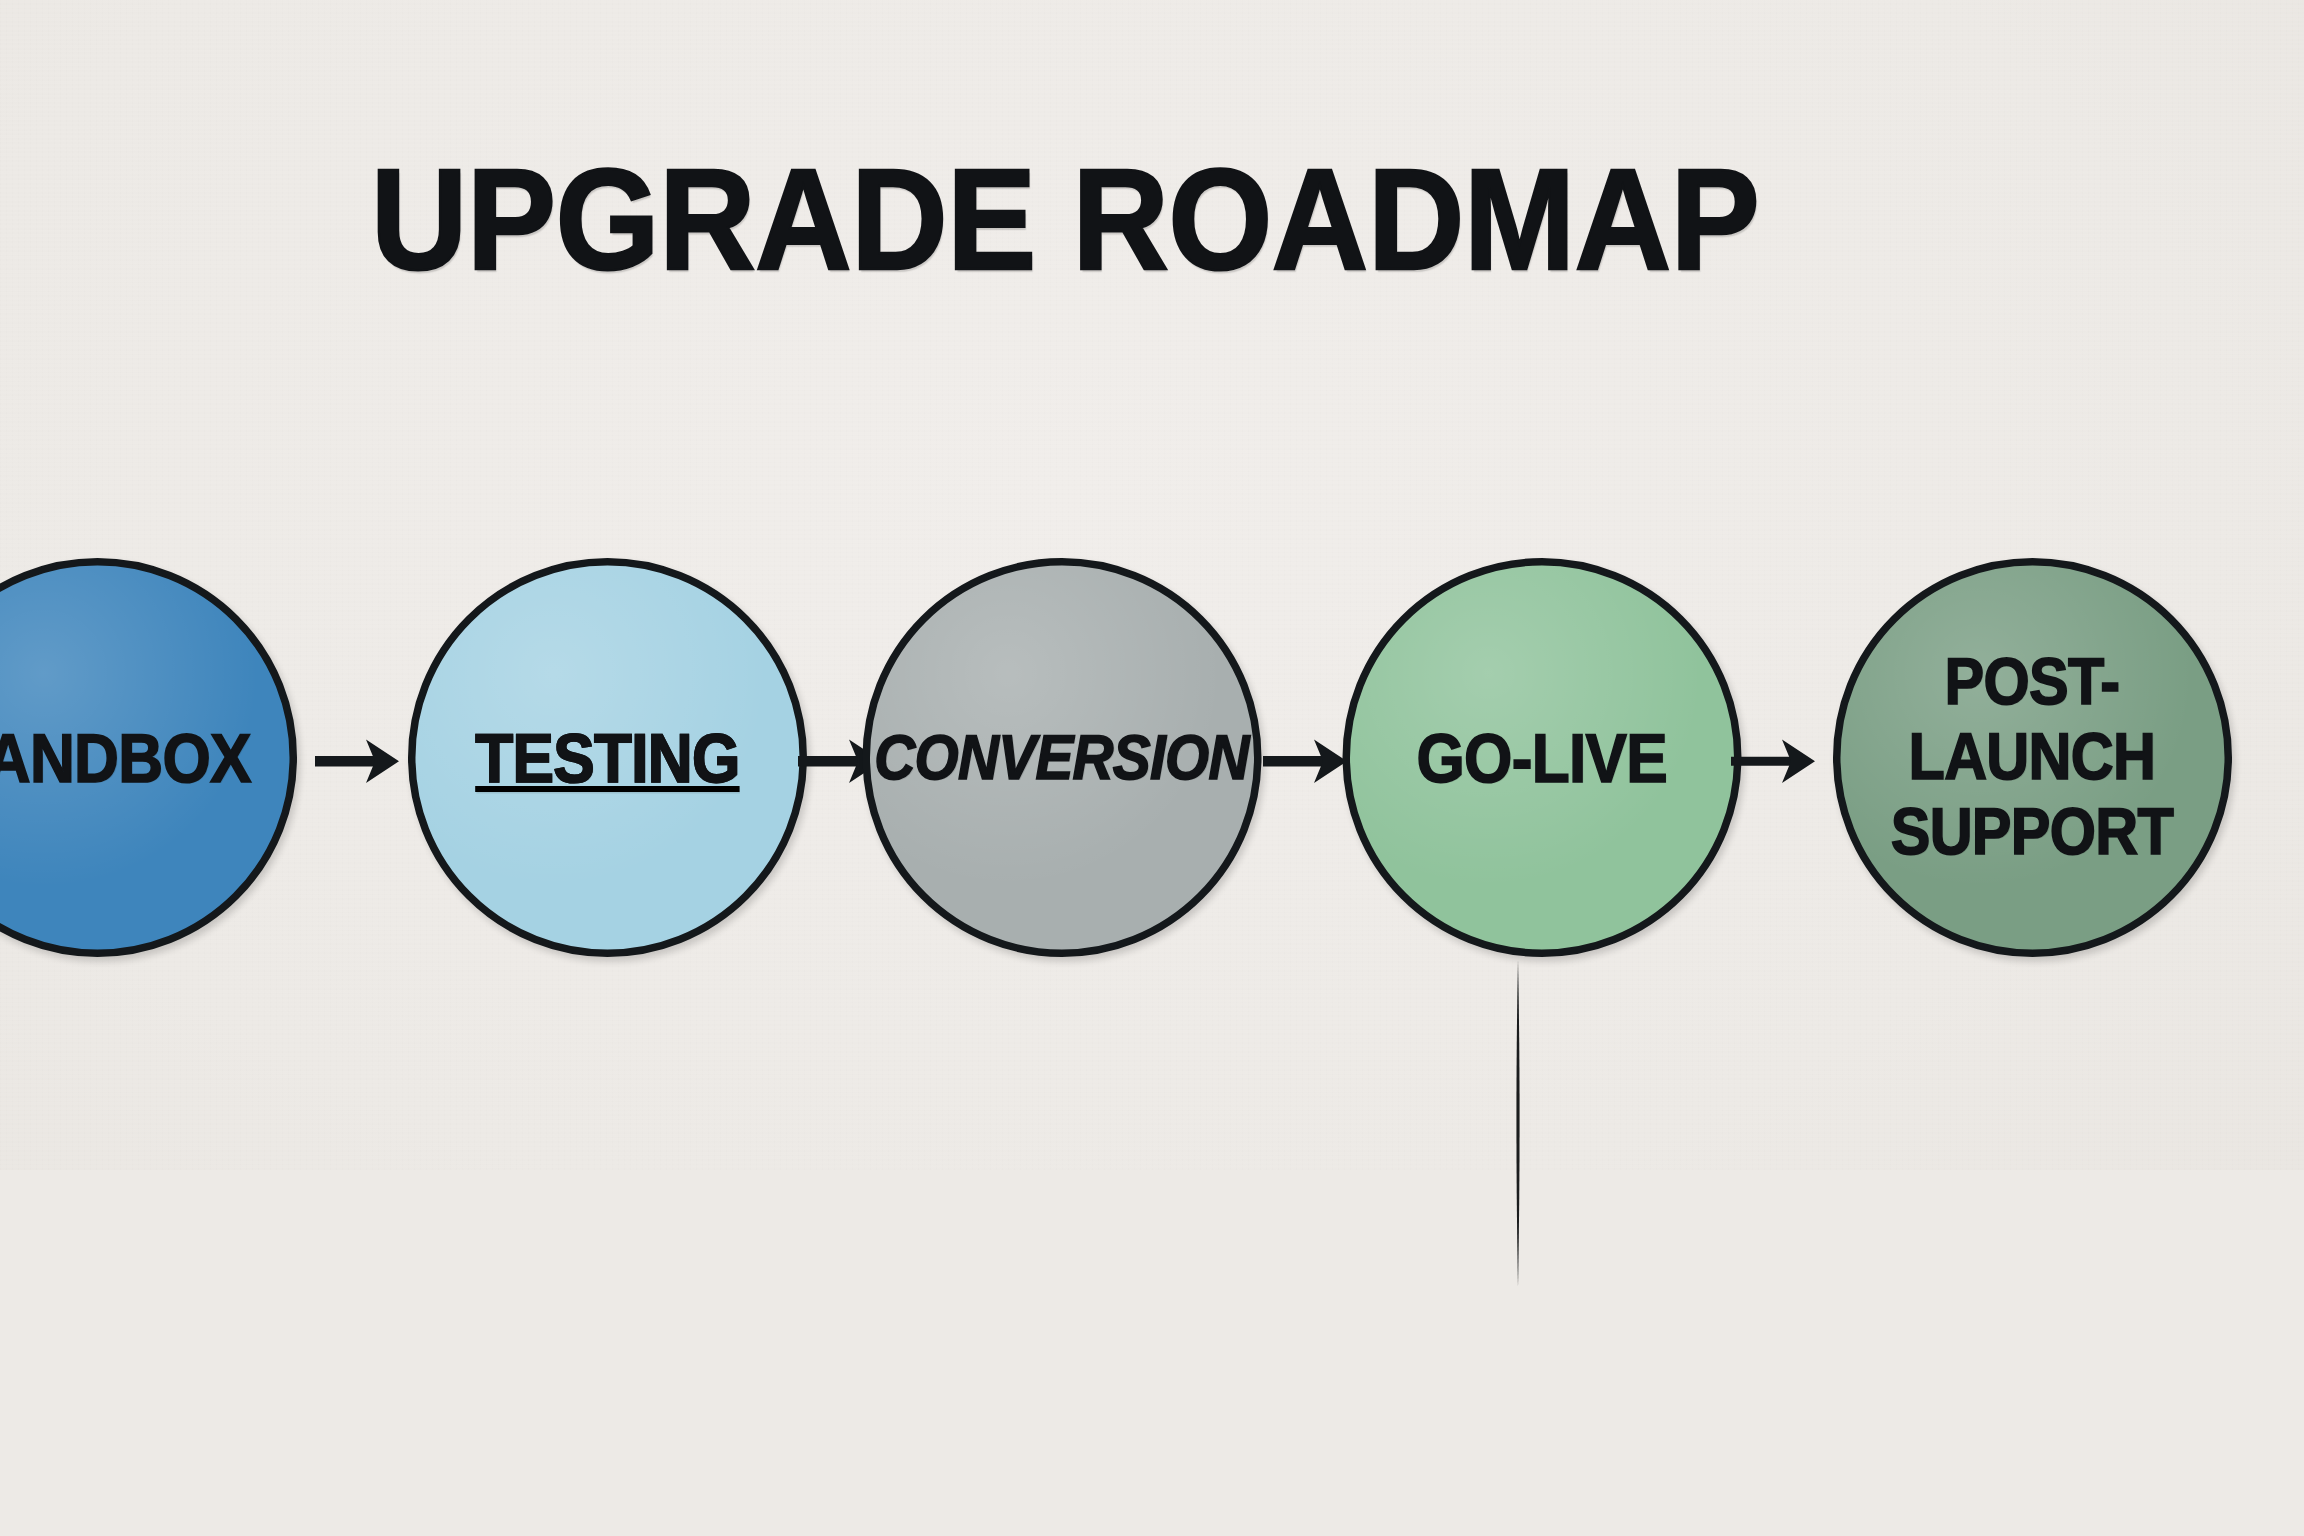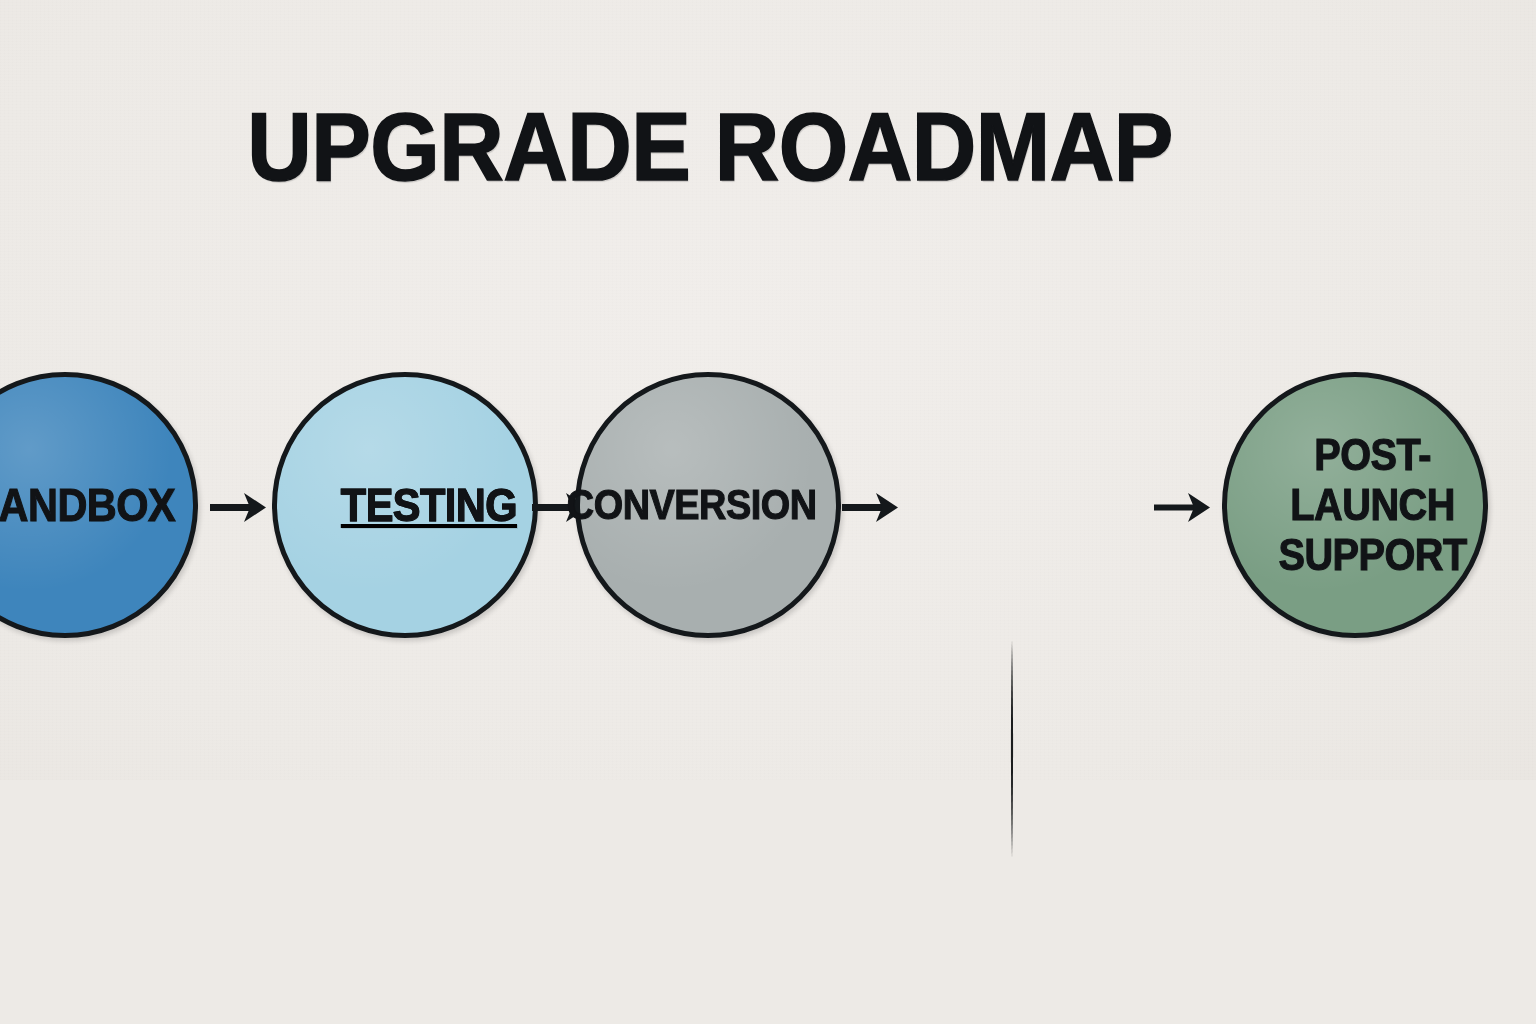--- a/index.html
+++ b/index.html
@@ -65,21 +65,21 @@
   .node {
     position: absolute;
     top: 0;
     width: 266px;
     height: 266px;
     border-radius: 50%;
     border: 5px solid #14181b;
     box-sizing: border-box;
     display: flex;
     align-items: center;
-    justify-content: flex-end;
+    justify-content: center;
     box-shadow: 2px 3px 5px rgba(0,0,0,.16);
   }
   .node::after {
     content: "";
     position: absolute;
     inset: 0;
     border-radius: 50%;
     pointer-events: none;
     background: radial-gradient(circle at 36% 28%, rgba(255,255,255,.18), rgba(255,255,255,0) 58%);
   }
@@ -95,21 +95,21 @@
     letter-spacing: -0.5px;
     transform: scaleX(0.9);
     white-space: pre-line;
     text-shadow: 1px 1px 0 rgba(0,0,0,.10);
     -webkit-text-stroke: 1.1px #111316;
     padding: 0 6px;
   }
 
   .n0 { left: -68px;  background: #3e85bc; }
   .n1 { left: 272px;  background: #a5d2e3; }
-  .n2 { left: 575px;  background: #a8afaf; }
+  .n2 { left: 575px;  background: #a8afaf; font-style: italic; }
   .n3 { left: 895px;  background: #90c39c; }
   .n4 { left: 1222px; background: #7a9e84; }
 
   .n0 .node-label { font-size: 46px; }
   .n1 .node-label { font-size: 46px; }
   .n2 .node-label { font-size: 42px; }
   .n3 .node-label { font-size: 46px; }
   .n4 .node-label { font-size: 44px; line-height: 1.14; }
 
   
@@ -170,20 +170,23 @@
       <span class="node-label" style="color: rgb(17, 19, 22); -webkit-text-stroke-color: rgb(17, 19, 22);">CONVERSION</span>
     </div>
 
     <div class="arrow a2">
       <svg viewBox="0 0 66 34" width="66" height="34" aria-hidden="true">
         <path d="M2 17.5 L46 17.5" stroke="#14181b" stroke-width="7" stroke-linecap="butt" fill="none"></path>
         <path d="M36 3 L58 17.5 L36 32 L42 17.5 Z" fill="#14181b"></path>
       </svg>
     </div>
 
+    <div class="node n3" style="background: rgb(144, 195, 156); border-color: rgb(20, 24, 27);">
+      <span class="node-label" style="color: rgb(17, 19, 22); -webkit-text-stroke-color: rgb(17, 19, 22);">GO-LIVE</span>
+    </div>
 
     <div class="arrow a3">
       <svg viewBox="0 0 66 34" width="66" height="34" aria-hidden="true">
         <path d="M2 17.5 L46 17.5" stroke="#14181b" stroke-width="6" stroke-linecap="butt" fill="none"></path>
         <path d="M36 3 L58 17.5 L36 32 L42 17.5 Z" fill="#14181b"></path>
       </svg>
     </div>
 
     <div class="node n4" style="background: rgb(122, 158, 132); border-color: rgb(20, 24, 27);">
       <span class="node-label" style="color: rgb(17, 19, 22); -webkit-text-stroke-color: rgb(17, 19, 22);">POST-

